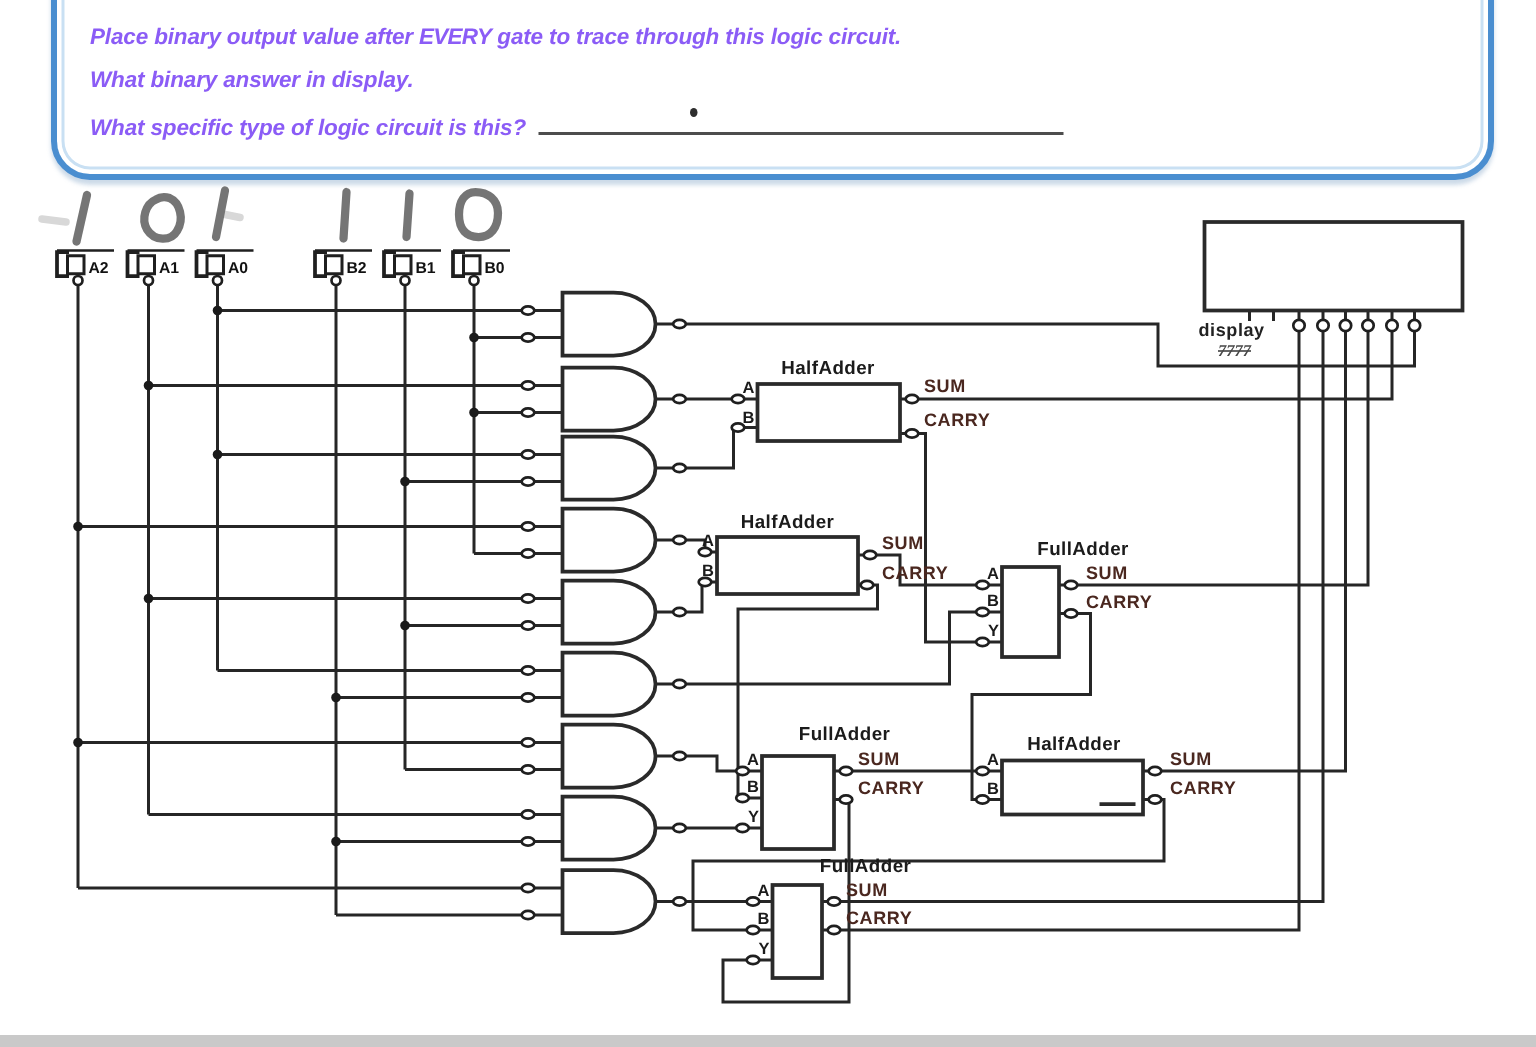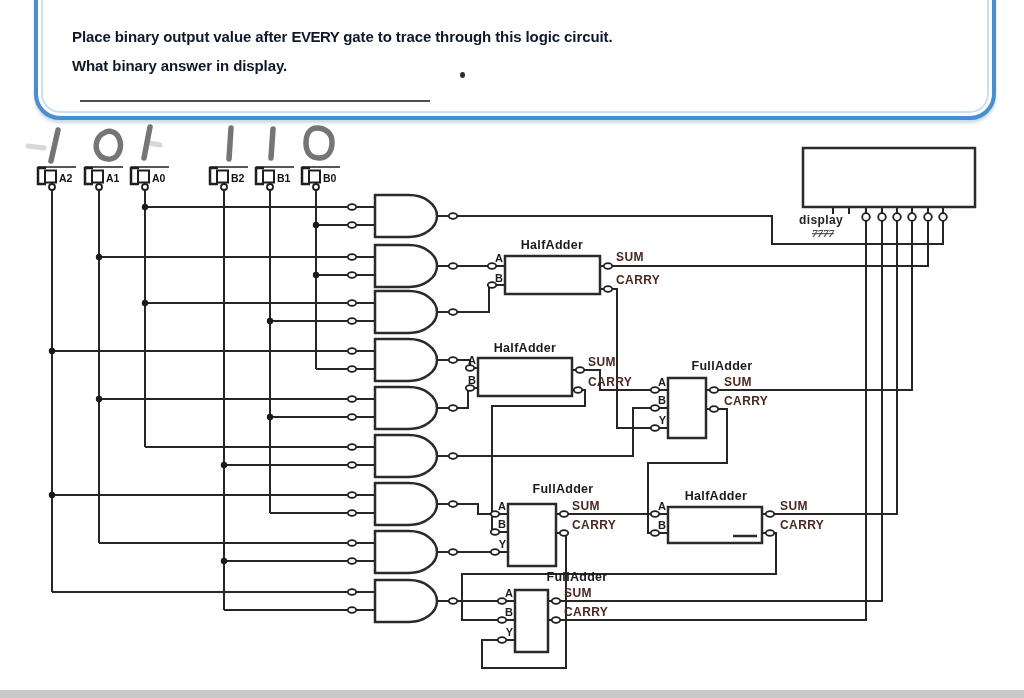--- a/index.html
+++ b/index.html
@@ -1,22 +1,22 @@
 <!DOCTYPE html>
 <html><head>
 <meta charset="utf-8">
 <style>
   html,body{margin:0;padding:0;}
   body{width:1024px;height:698px;background:#ffffff;overflow:hidden;position:relative;
        font-family:"Liberation Sans", sans-serif;}
   .instruction-box{position:absolute;left:34px;top:-38px;width:954px;height:150px;
        background:#fff;border:4px solid #4a8ed0;border-radius:26px;
        box-shadow: inset 0 0 0 3px #ffffff, inset 0 0 0 5px #c9e0f3, 0 3px 3px rgba(110,150,190,.35);}
-  .iline{position:absolute;left:56px;margin:16px;font-size:15px;font-weight:bold;color:#0f172a;
-       letter-spacing:-0.1px;white-space:nowrap;}
+  .iline{position:absolute;left:56px;margin:4px;font-size:15px;font-weight:bold;color:#8b5cf6;
+       letter-spacing:-0.1px;white-space:nowrap;font-style:italic;}
   #il1{top:12px}#il2{top:41px}#il3{top:70px}
   .iline b{font-weight:bold;letter-spacing:-0.5px;}
   .answer-line{display:inline-block;width:350px;border-bottom:2.5px solid #4d4d4d;height:14px;
        margin-left:8px;}
   .pen-dot{position:absolute;left:460px;top:72px;width:5px;height:6px;background:#2e2e2e;border-radius:50%;}
   svg{position:absolute;left:0;top:0;}
   .wire{stroke:#262626;stroke-width:2;fill:none;}
   .comp{stroke:#2a2a2a;stroke-width:2.5;fill:#ffffff;}
   .pin{fill:#ffffff;stroke:#1f1f1f;stroke-width:1.8;}
   .dot{fill:#1a1a1a;}
@@ -30,21 +30,21 @@
   .smudge{stroke:#d8d8d8;stroke-width:5;fill:none;stroke-linecap:round;}
   .icon{stroke:#1f1f1f;fill:none;}
   .bottom-band{position:absolute;left:0;bottom:0;width:100%;height:8px;background:#c9c9c9;}
 </style>
 </head>
 <body>
 
 <div class="instruction-box"></div>
 <p class="iline" id="il1"><span>Place binary output value after </span><b>EVERY</b><span> gate to trace through this logic circuit.</span></p>
 <p class="iline" id="il2">What binary answer in display.</p>
-<p class="iline" id="il3"><span class="answer-line"></span></p>
+<p class="iline" id="il3"><span>What specific type of logic circuit is this?</span><span class="answer-line"></span></p>
 <div class="pen-dot"></div>
 
 <svg width="1024" height="698" viewBox="0 0 1024 698">
 
   <g>
 
     <path class="wire" d="M52,186 V592"></path>
     <path class="wire" d="M99,186 V543"></path>
     <path class="wire" d="M145,186 V447"></path>
     <path class="wire" d="M224,186 V610"></path>

